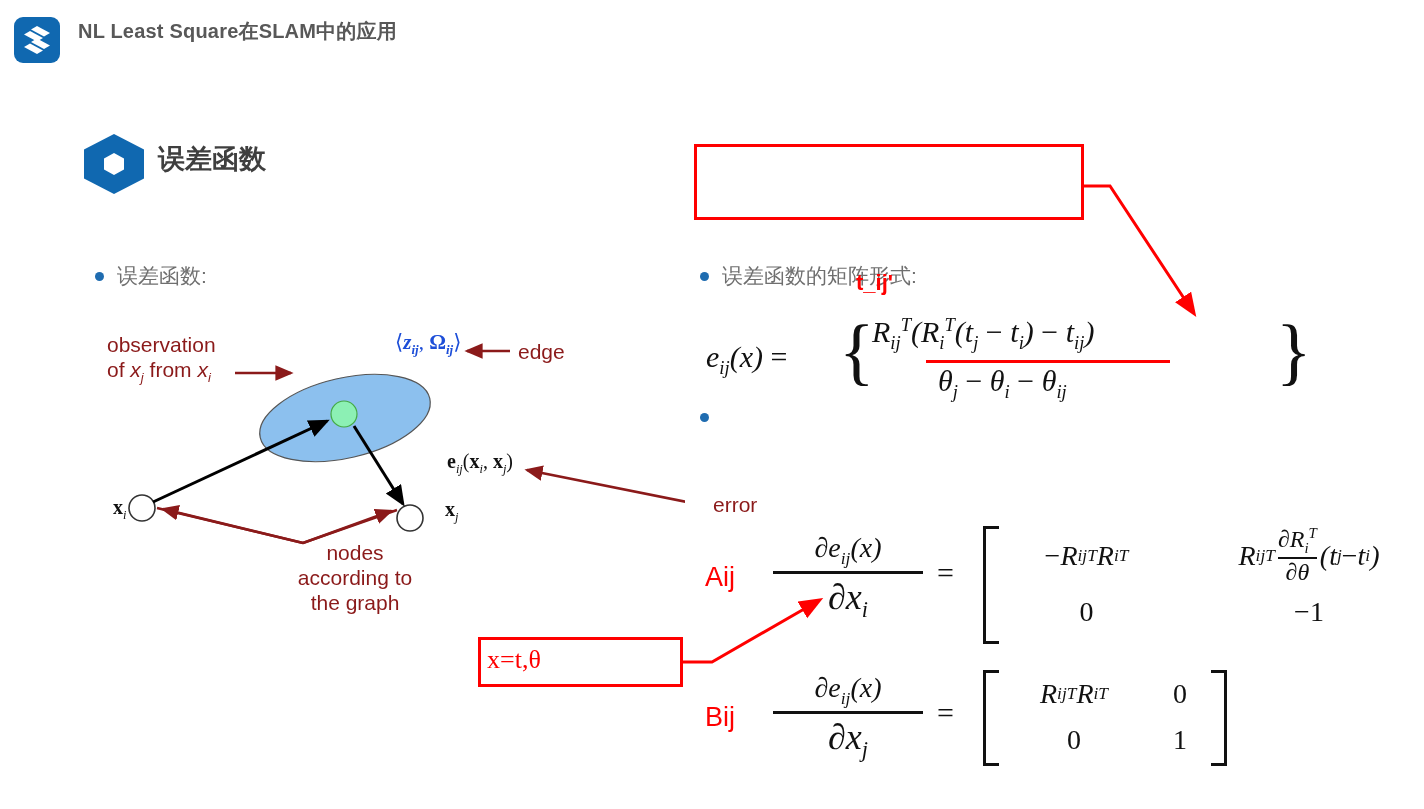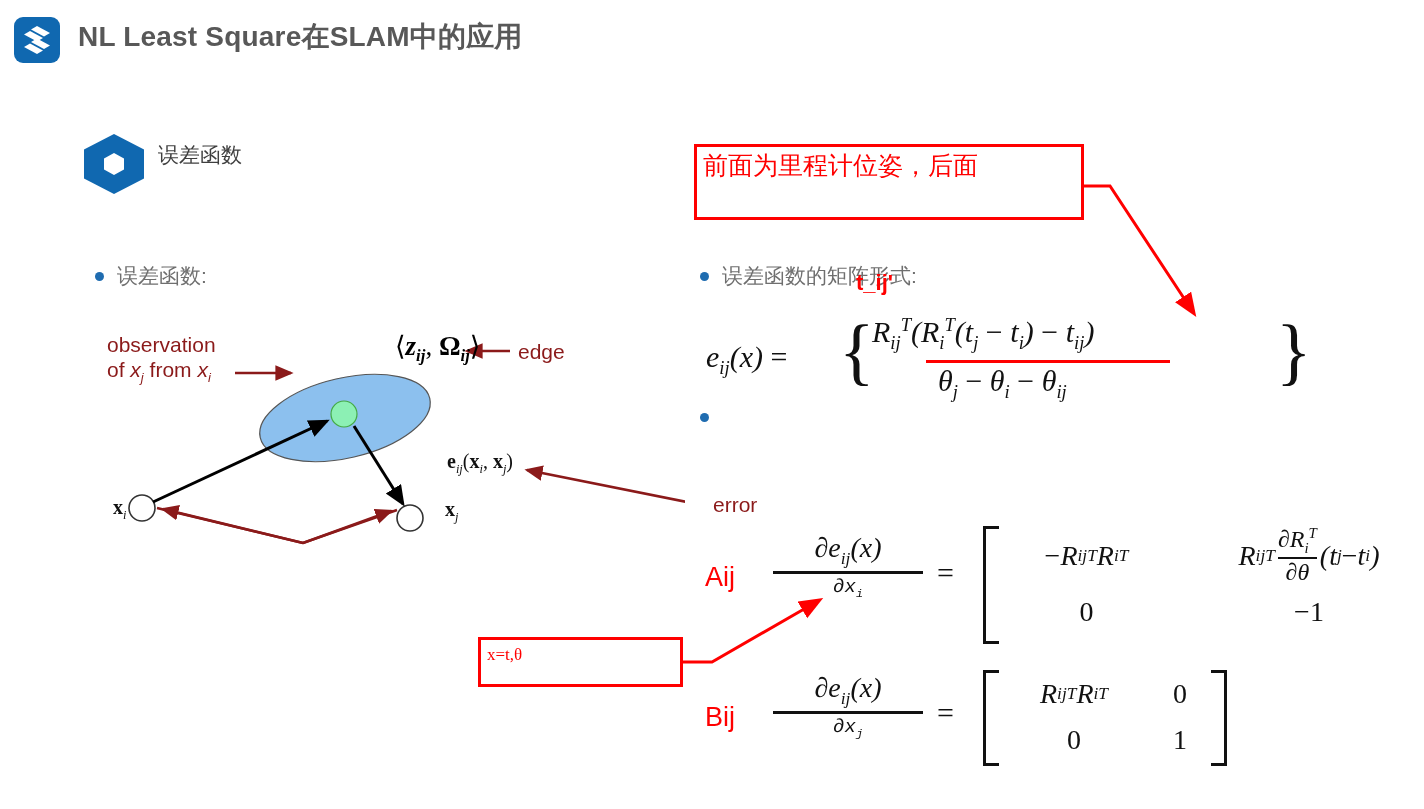--- a/index.html
+++ b/index.html
@@ -11,29 +11,29 @@
   }
   
   #slide-header{position:absolute;left:0;top:0;width:1424px;height:90px;}
   #logo-badge{
     position:absolute;left:14px;top:17px;width:46px;height:46px;
     background:#1068b0;border-radius:9px;
   }
   #logo-badge svg{position:absolute;left:7px;top:7px;}
   #slide-title{
     position:absolute;left:78px;top:18px;
-    font-size:28px;font-weight:bold;color:#585858;
+    font-size:20px;font-weight:bold;color:#585858;
     letter-spacing:.2px;white-space:nowrap;
   }
   
   #section-head{position:absolute;left:82px;top:133px;width:300px;height:62px;}
   #hex-icon{position:absolute;left:0;top:0;}
   #section-title{
     position:absolute;left:76px;top:8px;
-    font-size:21px;font-weight:normal;color:#3f3f3f;white-space:nowrap;
+    font-size:27px;font-weight:bold;color:#3f3f3f;white-space:nowrap;
   }
   
   .bullet-row{position:absolute;display:flex;align-items:center;}
   .bullet-dot{
     width:9px;height:9px;border-radius:50%;
     background:#1f6cb0;margin-right:13px;flex:0 0 auto;
   }
   .bullet-text{font-size:21px;color:#6f6f6f;white-space:nowrap;}
   #bullet-err{left:95px;top:262px;}
   #bullet-matrix{left:700px;top:262px;text-align:center;}
@@ -47,21 +47,21 @@
     font-family:"Liberation Sans",sans-serif;color:#8b1a1a;
   }
   #lbl-edge{left:423px;top:22px;font-size:21px;color:#8b1a1a;
             font-family:"Liberation Sans",sans-serif;}
   #lbl-error{left:618px;top:175px;font-size:21px;color:#8b1a1a;
              font-family:"Liberation Sans",sans-serif;}
   #lbl-nodes{
     left:170px;top:222px;font-size:21px;line-height:25px;text-align:center;
     color:#8b1a1a;font-family:"Liberation Sans",sans-serif;width:180px;
   }
-  #lbl-zomega{left:300px;top:12px;font-size:27px;color:#000000;}
+  #lbl-zomega{left:300px;top:12px;font-size:21px;color:#1d4ed8;}
   #lbl-eij{left:352px;top:132px;font-size:20px;color:#111;}
   #lbl-xi{left:18px;top:178px;font-size:20px;color:#111;}
   #lbl-xj{left:350px;top:180px;font-size:20px;color:#111;}
 
   
   .math{font-family:"Liberation Serif","DejaVu Serif",serif;font-style:italic;color:#111;}
   .up{font-style:normal;}
   sub,sup{font-size:.62em;font-style:italic;}
   sup.T{font-style:italic;}
 
@@ -77,21 +77,21 @@
   #tij-prime{position:absolute;left:856px;top:270px;font-size:22px;color:#ff0000;
              font-family:"Liberation Sans",sans-serif;font-weight:bold;}
 
   
   #eq-aij{position:absolute;left:705px;top:532px;width:690px;height:110px;}
   #eq-bij{position:absolute;left:705px;top:672px;width:560px;height:96px;}
   .jlabel{position:absolute;left:0;top:30px;font-size:27px;color:#ff0000;
           font-family:"Liberation Sans",sans-serif;}
   .frac{position:absolute;text-align:center;}
   .frac .num{font-size:28px;}
-  .frac .den{font-size:19px;font-family:Liberation Mono, monospace;}
+  .frac .den{font-size:36px;}
   .frac .bar{height:3px;background:#111;margin:2px 0;}
   .eqsign{position:absolute;font-size:30px;}
   .matrix{position:absolute;display:flex;align-items:stretch;}
   .brk{width:13px;border-top:3px solid #111;border-bottom:3px solid #111;}
   .brk.l{border-left:3px solid #111;}
   .brk.r{border-right:3px solid #111;}
   .mcells{display:flex;flex-direction:column;}
   .mrow{display:flex;}
   .mcell{display:flex;align-items:center;justify-content:center;font-size:28px;}
 
@@ -103,21 +103,21 @@
   #note-text{
     position:absolute;left:6px;top:2px;width:380px;
     color:#ff0000;font-size:25px;line-height:34px;
     font-family:"Liberation Serif","DejaVu Serif",serif;
   }
   #xbox{
     position:absolute;left:478px;top:637px;width:205px;height:50px;
     border:3px solid #ff0000;box-sizing:border-box;
   }
   #xbox-text{
-    position:absolute;left:6px;top:5px;color:#ff0000;font-size:17px;
+    position:absolute;left:6px;top:5px;color:#ff0000;font-size:26px;
     font-family:"Liberation Serif","DejaVu Serif",serif;
   }
   svg.overlay{position:absolute;left:0;top:0;width:1424px;height:809px;
               pointer-events:none;}
 </style>
 </head>
 <body>
 
 <div id="slide-header">
   <div id="logo-badge">
@@ -183,20 +183,25 @@
 
     <line x1="612" y1="188" x2="432" y2="152" stroke="#8b1a1a" stroke-width="2.6" marker-end="url(#redarrow)"></line>
   </svg>
 
   <div class="fig-label" id="lbl-observation">
     <span>observation</span><br>
     of <i>x<sub>j</sub></i> from <i>x<sub>i</sub></i>
   </div>
   <div class="fig-label" id="lbl-edge">edge</div>
   <div class="fig-label" id="lbl-error">error</div>
+  <div class="fig-label" id="lbl-nodes">
+    <span>nodes</span><br>
+    <span>according to</span><br>
+    <span>the graph</span>
+  </div>
   <div class="fig-label" id="lbl-zomega">
     ⟨<b><i>z<sub>ij</sub></i></b>, <b>Ω<sub><i>ij</i></sub></b>⟩
   </div>
   <div class="fig-label" id="lbl-eij">
     <b>e</b><sub><i>ij</i></sub>(<b>x</b><sub><i>i</i></sub>, <b>x</b><sub><i>j</i></sub>)
   </div>
   <div class="fig-label" id="lbl-xi">
     <b>x</b><sub><i>i</i></sub>
   </div>
   <div class="fig-label" id="lbl-xj">
@@ -293,21 +298,21 @@
           <span class="up">1</span>
         </div>
       </div>
     </div>
     <div class="brk r"></div>
   </div>
 </div>
 
 <div id="note-box">
   <div id="note-text">
-    <span>前面为里程计位姿，后面</span><br>
+    <br>
   </div>
 </div>
 <div id="xbox">
   <div id="xbox-text">x=t,θ</div>
 </div>
 
 <svg class="overlay">
   <defs>
     <marker id="bigredarrow" markerWidth="9" markerHeight="9" refX="6" refY="3.2" orient="auto">
         <path d="M0,0 L8,3.2 L0,6.4 z" fill="#ff0000"></path>

